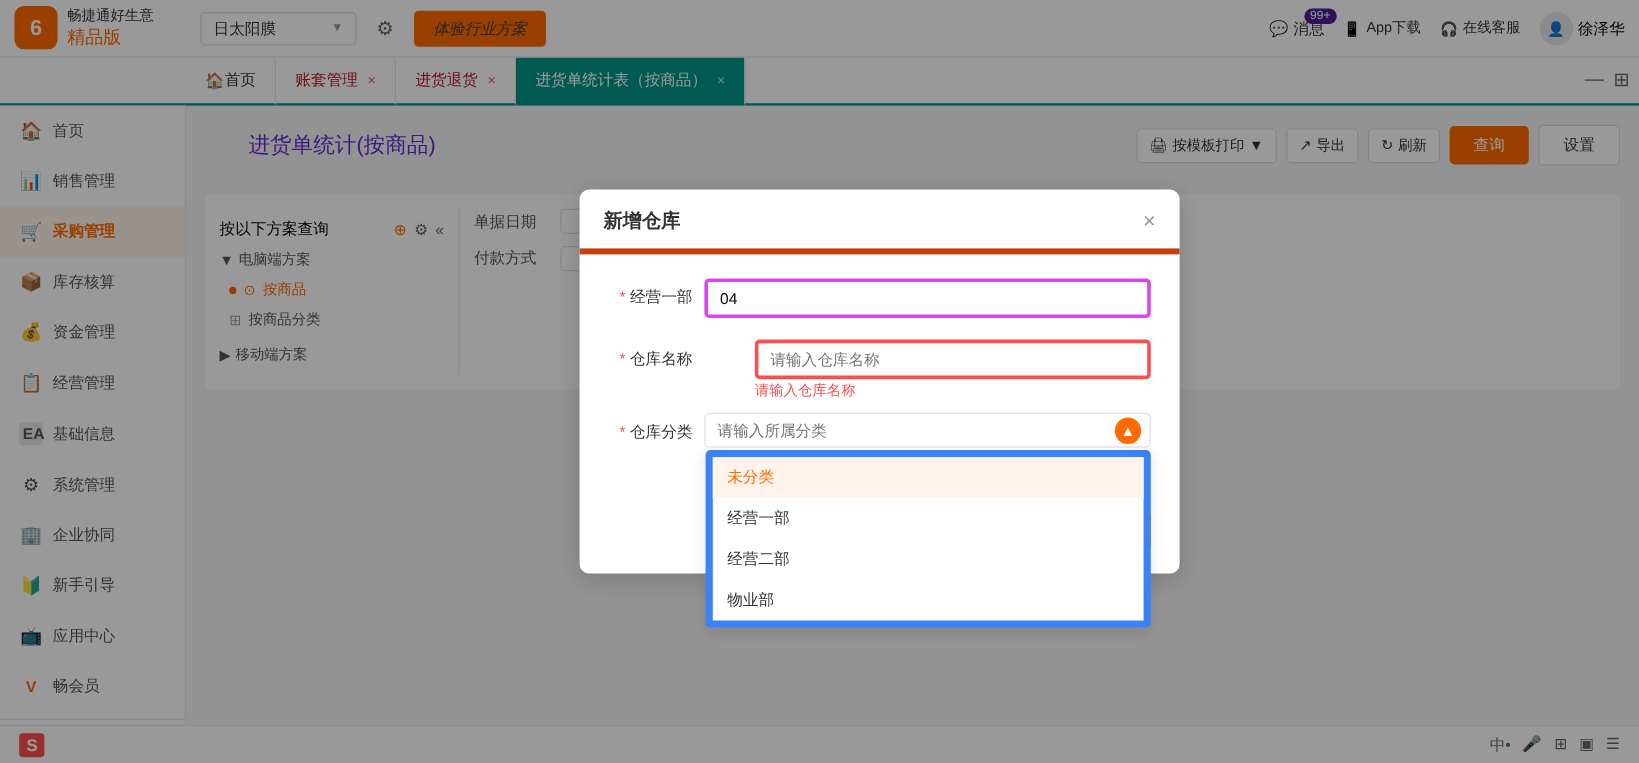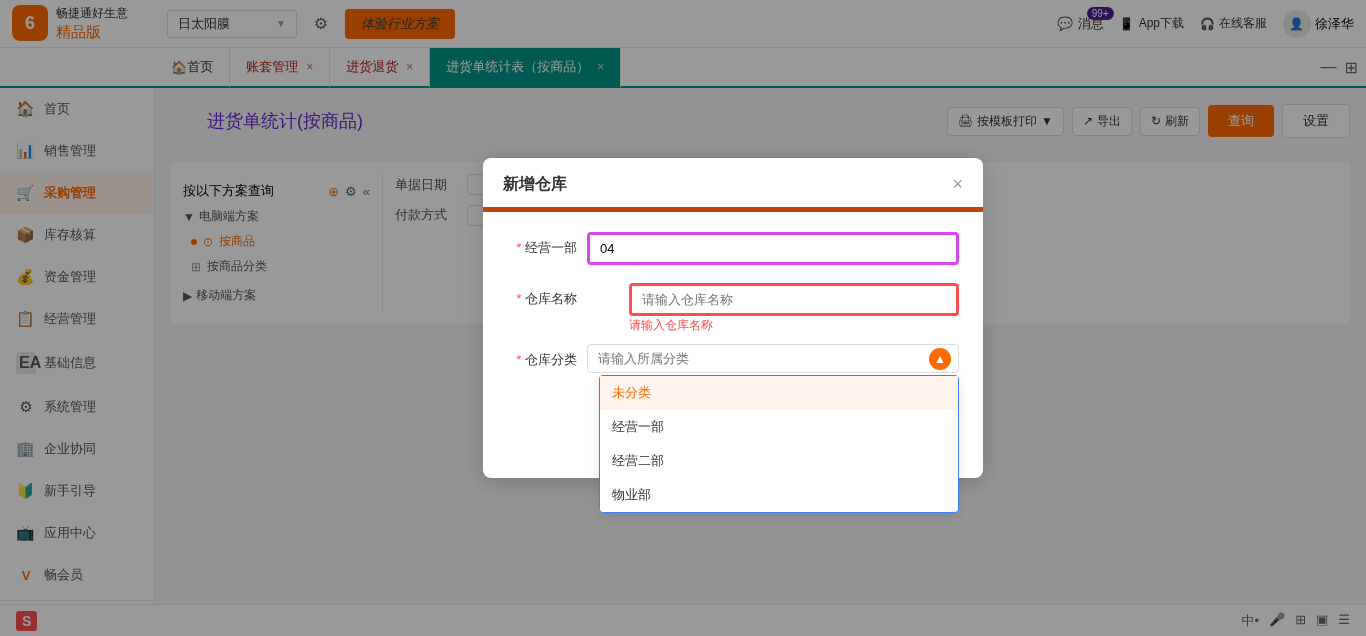--- a/index.html
+++ b/index.html
@@ -342,23 +342,23 @@
       color: #fff;
       border-radius: 50%;
       width: 22px; height: 22px;
       display: flex; align-items: center; justify-content: center;
       font-size: 12px;
       cursor: pointer;
     }
     .dropdown-list {
       position: absolute;
       top: 100%;
-      left: 12px; right: 0;
-      background: #fff;
-      border: 1px solid #3b82f6;
+      left: 1px; right: 0;
+      background: #fff;
+      border: 6px solid #3b82f6;
       border-radius: 4px;
       box-shadow: 0 4px 12px rgba(0,0,0,0.1);
       z-index: 300;
       margin-top: 2px;
     }
     .dropdown-option {
       padding: 8px 12px;
       font-size: 13px;
       cursor: pointer;
       color: #333;
@@ -484,21 +484,21 @@
     </div>
     <div class="sidebar-item">
       <span class="sidebar-icon">💰</span>
       <span>资金管理</span>
     </div>
     <div class="sidebar-item">
       <span class="sidebar-icon">📋</span>
       <span>经营管理</span>
     </div>
     <div class="sidebar-item">
-      <span class="sidebar-icon" style="font-size:16px;font-weight:bold;background:#e8e8e8;border-radius:3px;padding:2px 3px;">EA</span>
+      <span class="sidebar-icon" style="font-size:13px;font-weight:bold;background:#e8e8e8;border-radius:3px;padding:2px 3px;">EA</span>
       <span>基础信息</span>
     </div>
     <div class="sidebar-item">
       <span class="sidebar-icon">⚙</span>
       <span>系统管理</span>
     </div>
     <div class="sidebar-item">
       <span class="sidebar-icon">🏢</span>
       <span>企业协同</span>
     </div>

